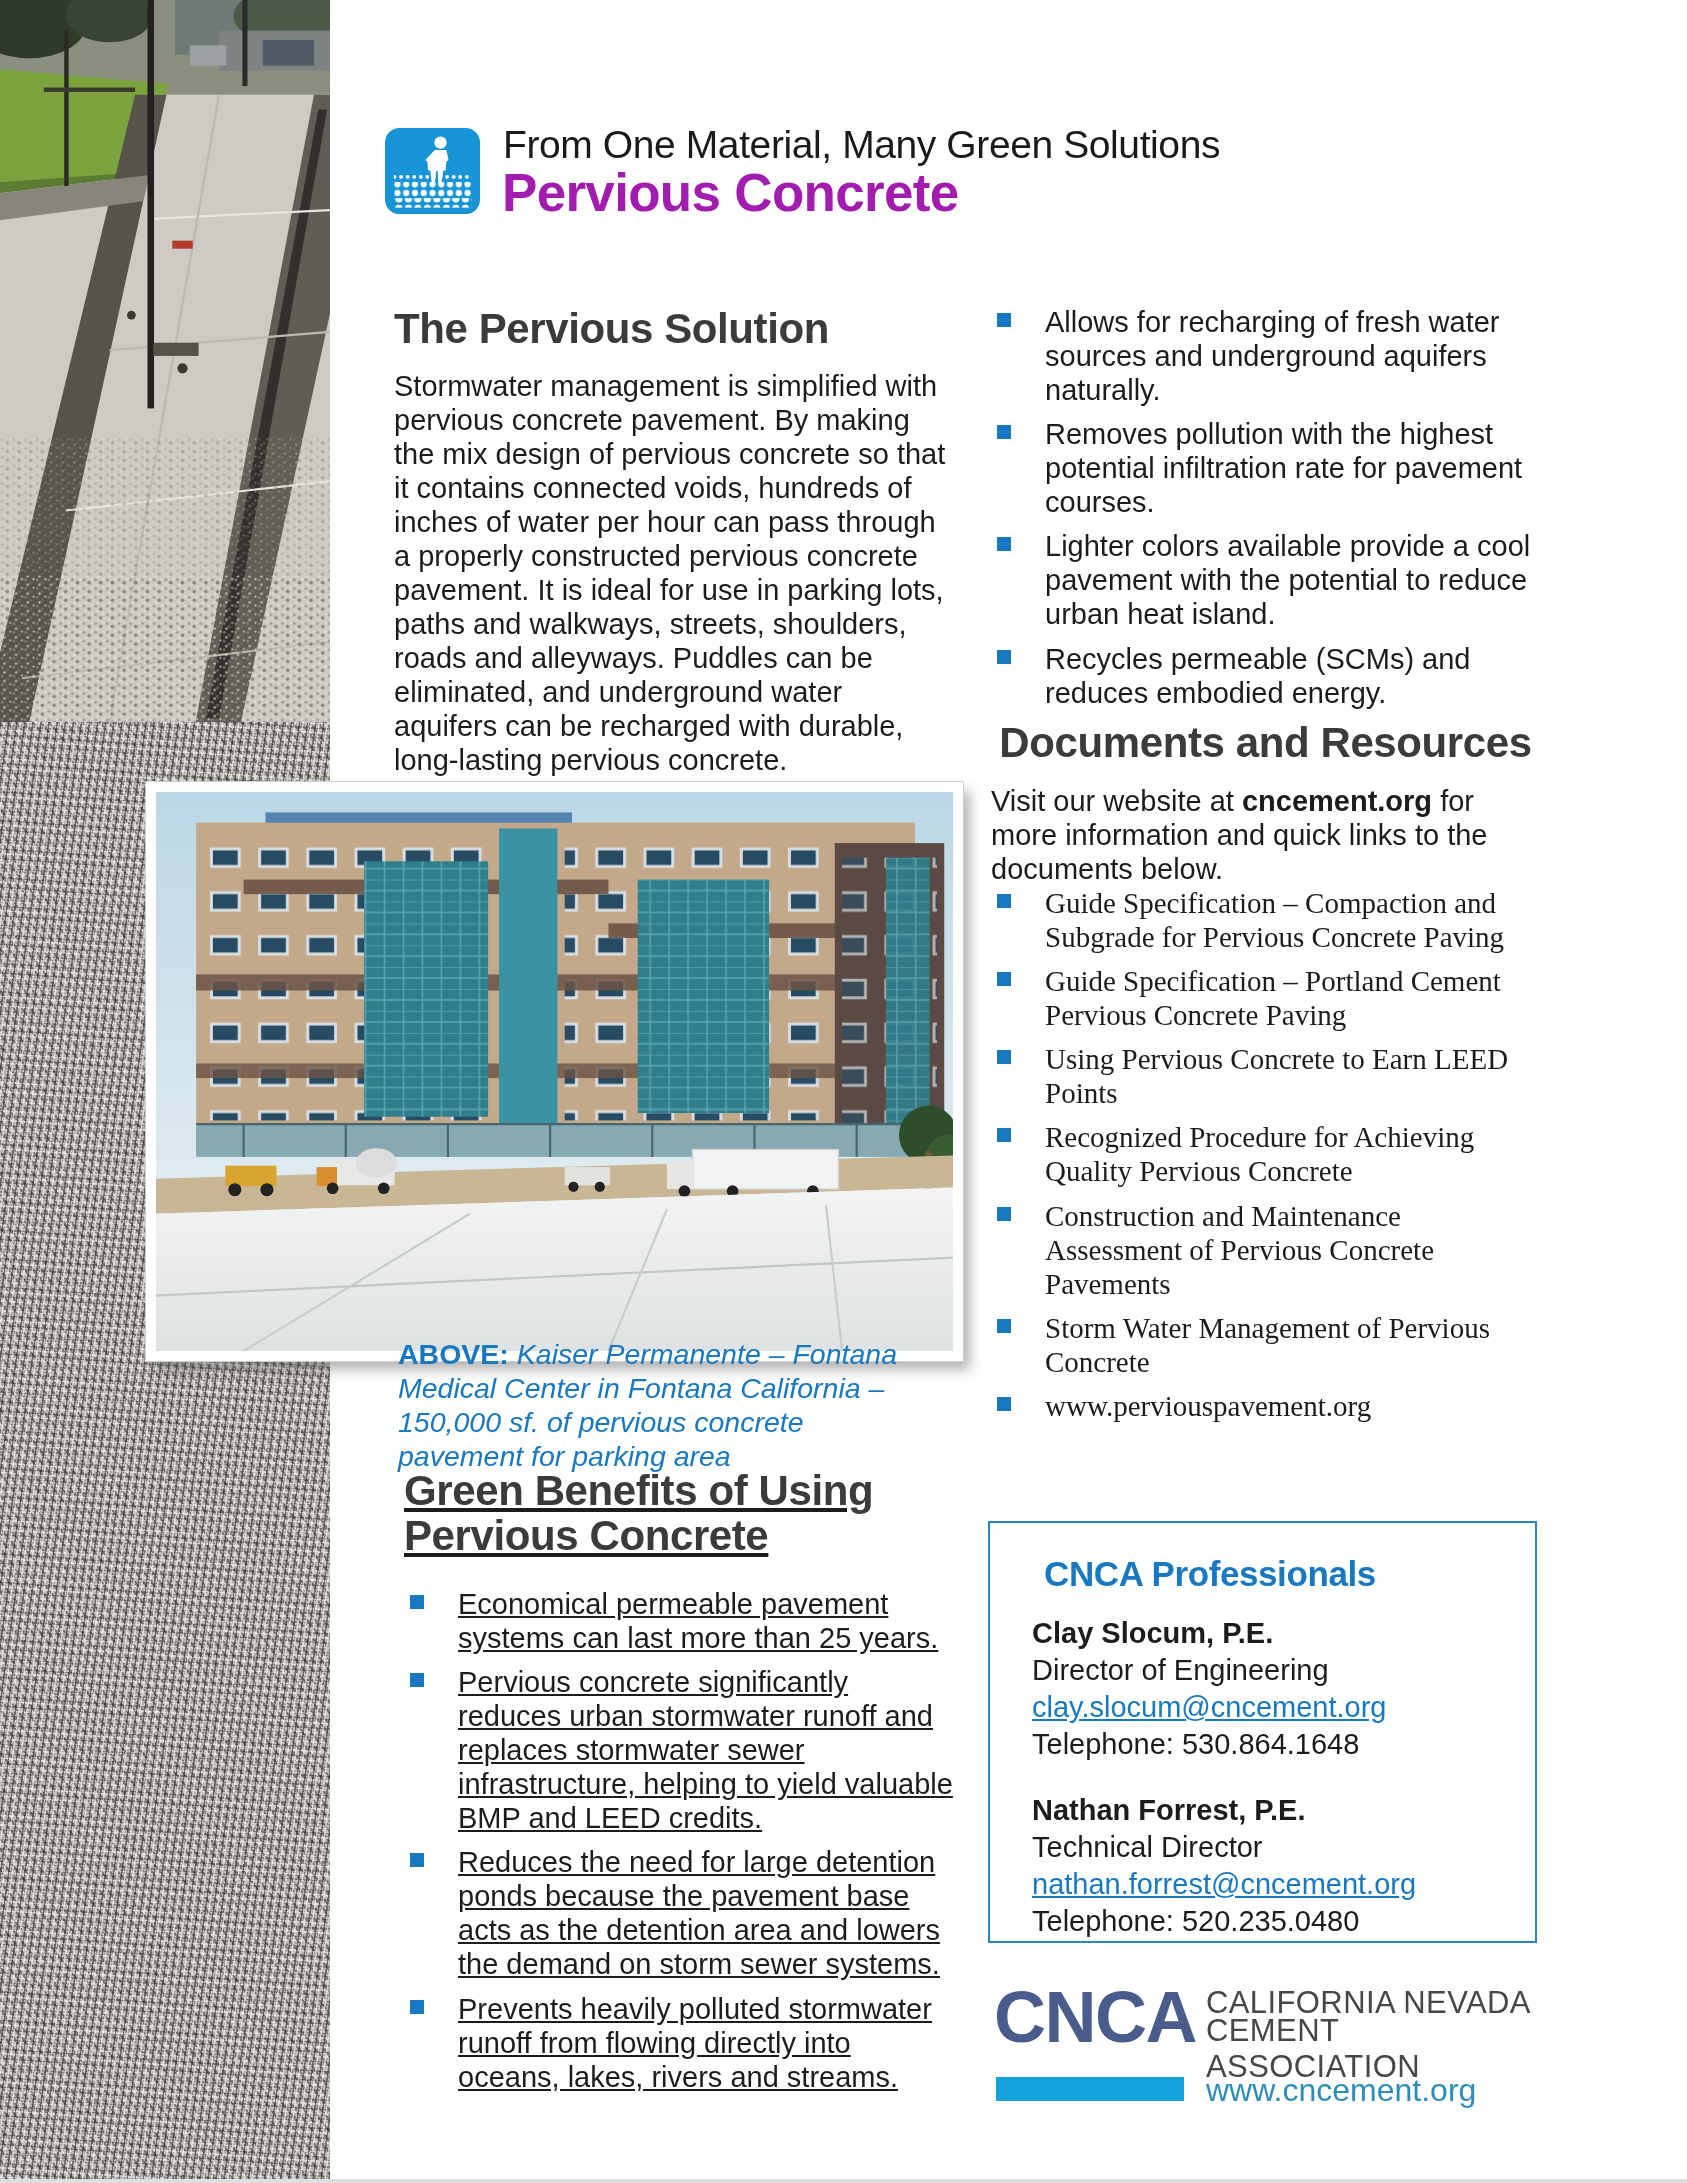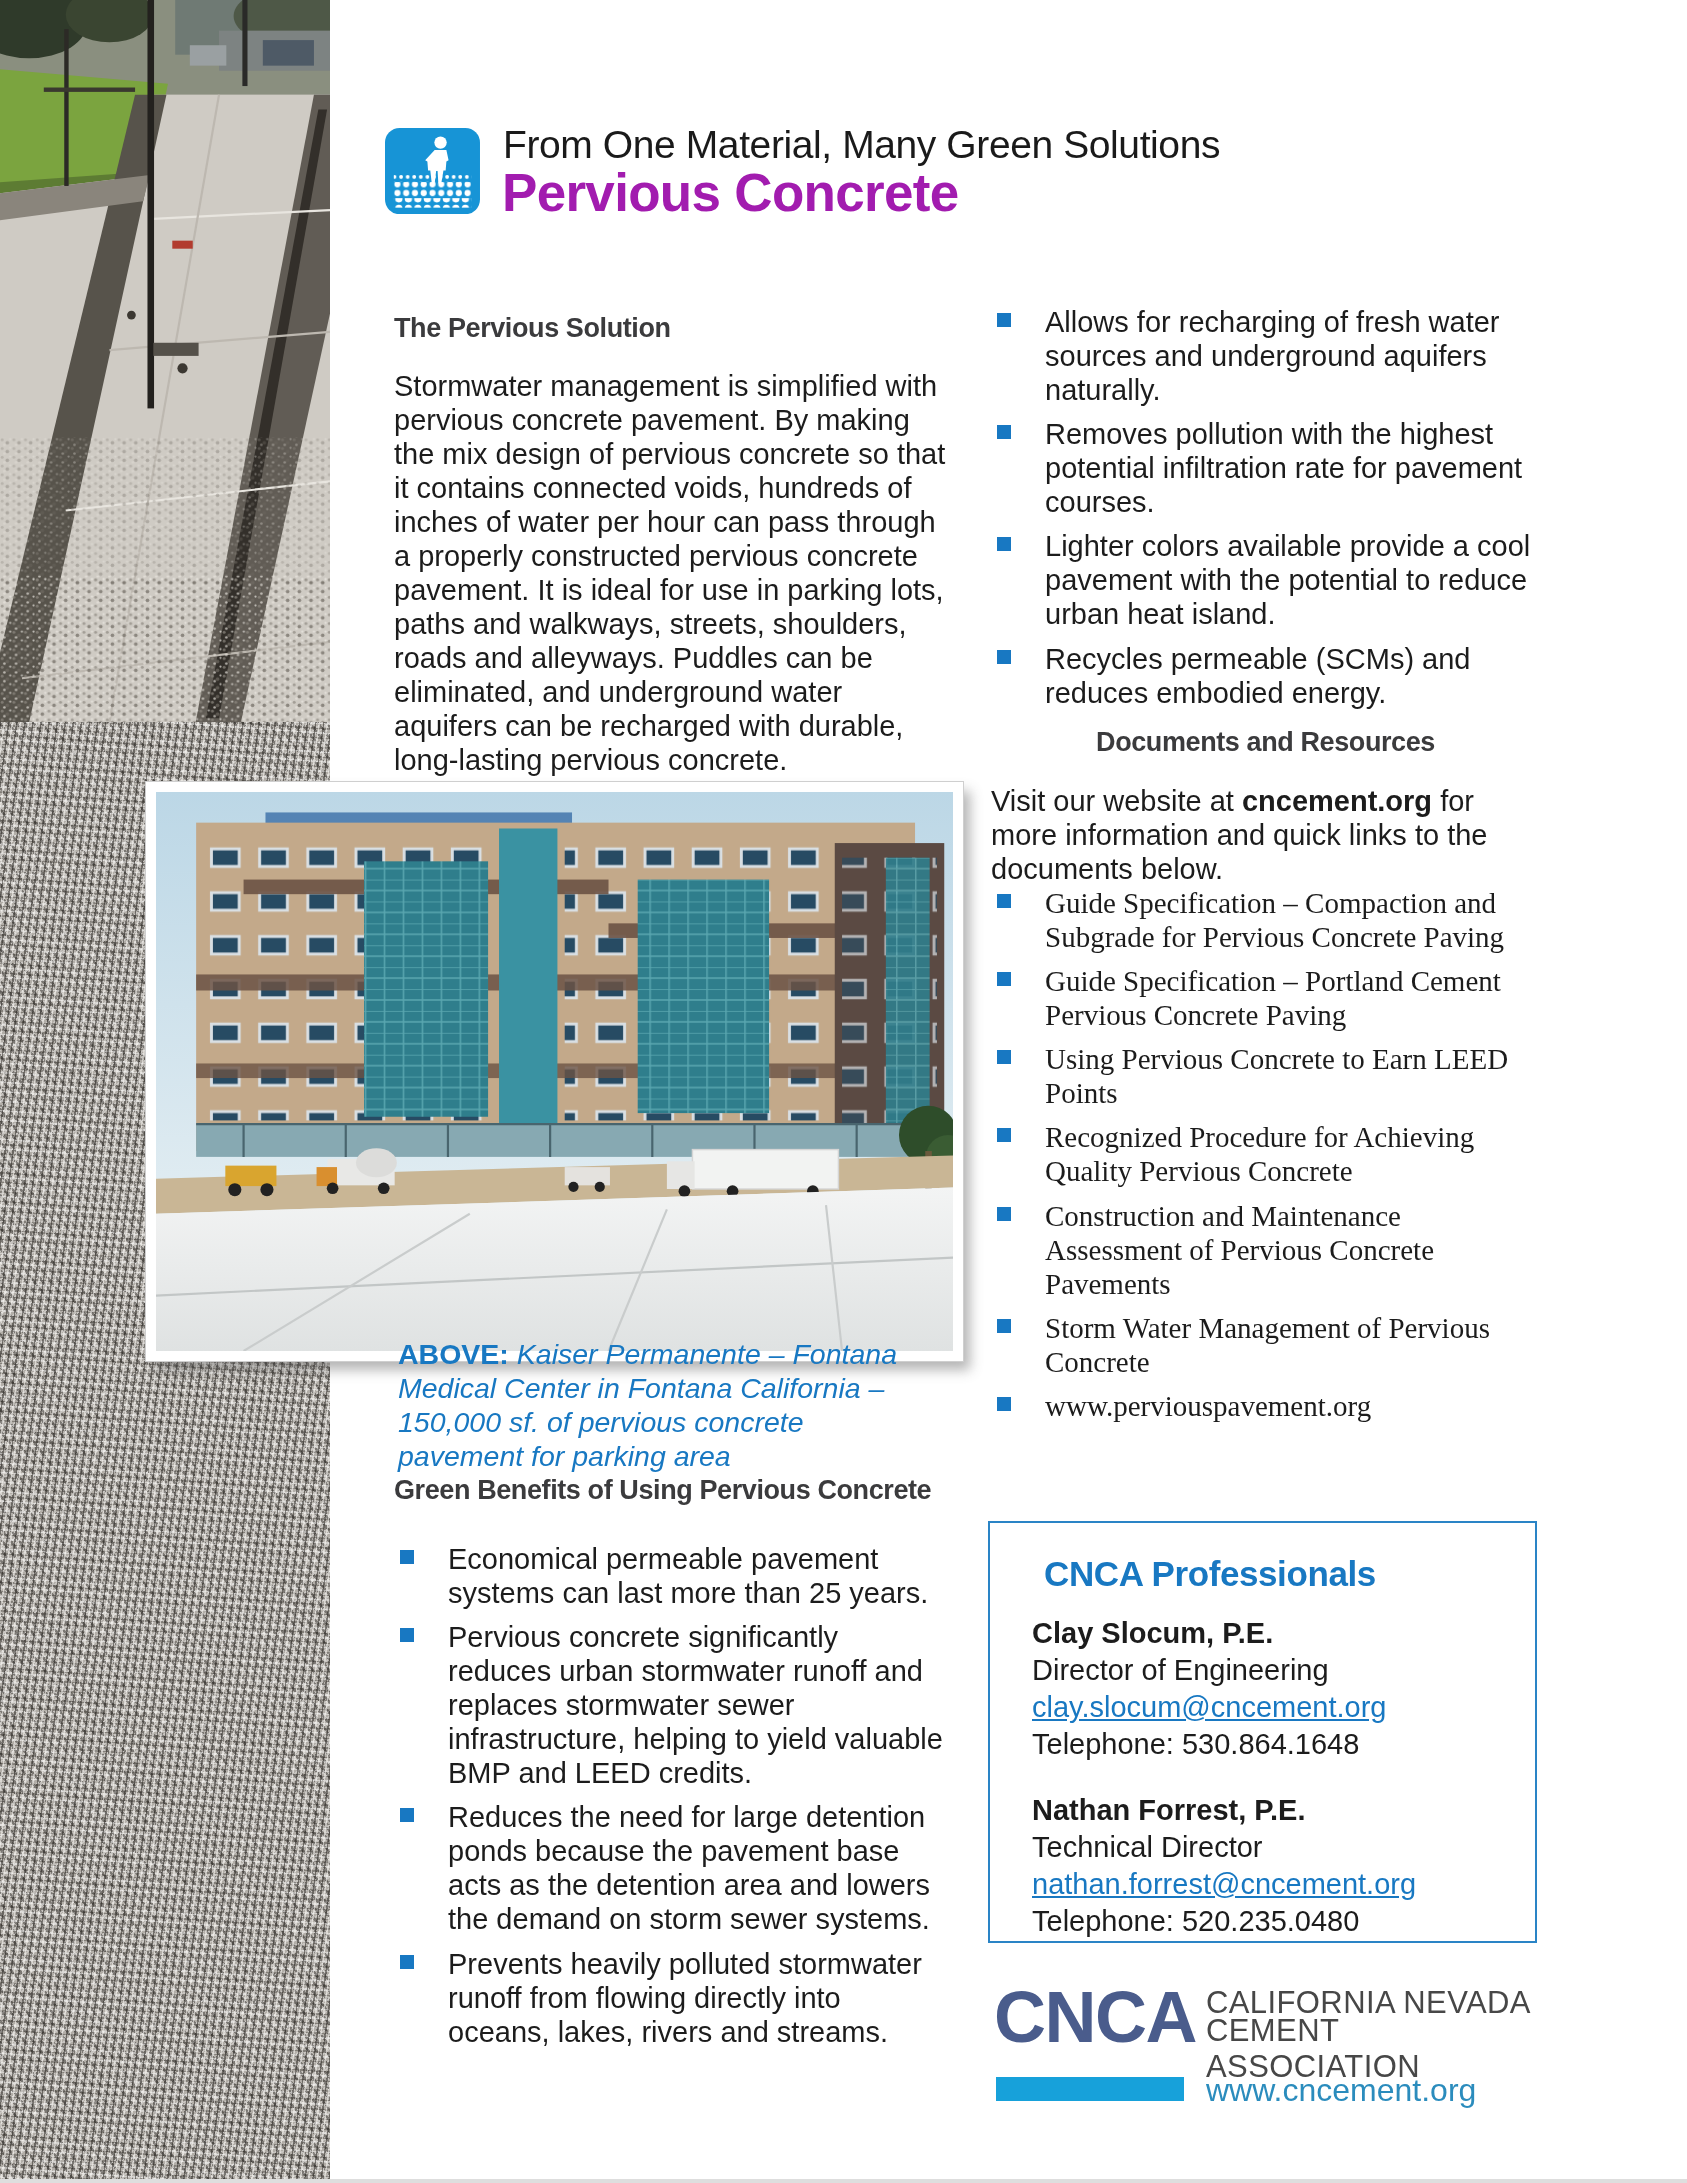--- a/index.html
+++ b/index.html
@@ -24,37 +24,37 @@
       repeating-linear-gradient(140deg, rgba(255,255,255,.30) 0 1.5px, rgba(0,0,0,0) 1.5px 4.4px);
   }
   .bottom-edge{left:0;top:2179px;width:1687px;height:4.4px;background:#dedede;}
 
   
   .brand-icon{left:385px;top:128px;width:95px;height:86px;}
   .kicker{left:503px;top:123px;font-size:39px;line-height:44px;color:#1a1a1a;letter-spacing:-0.4px;}
   .doc-title{left:502px;top:165px;font-size:53px;line-height:55px;font-weight:700;color:#a21caf;letter-spacing:-0.7px;}
 
   
-  h2.sec{margin:0;font-size:27px;line-height:45px;font-weight:700;color:#3b3b3d;letter-spacing:-0.4px;}
+  h2.sec{margin:0;font-size:42px;line-height:45px;font-weight:700;color:#3b3b3d;letter-spacing:-0.4px;}
   .bodytxt{font-size:29px;line-height:34px;color:#1c1c1c;}
   ul.blist{list-style:none;margin:0;padding:0;}
   ul.blist li{position:relative;padding-left:54px;margin:0 0 10.2px 0;}
   .sq{position:absolute;left:5.8px;top:8px;width:14px;height:14px;background:#1878c2;display:block;}
 
   
   .col-left-top{left:394px;top:306px;width:555px;}
   .col-left-top p{margin:17.5px 0 0 0;}
   .building-photo{left:146px;top:782px;width:797px;height:559px;background:#fff;
     border:10.2px solid #ffffff;outline:0.7px solid #cfcfcf;
     box-shadow:7.3px 8.8px 11.7px rgba(90,90,90,.45);}
   .building-photo svg{display:block;width:100%;height:100%;}
   .caption{left:398px;top:1337px;width:528px;font-size:28.5px;line-height:34px;color:#1878c2;}
   .caption .cap-label{font-weight:700;font-style:normal;}
   .caption .cap-text{font-style:italic;}
-  .col-left-green{left:394px;top:1468px;width:555px;}
+  .col-left-green{left:404px;top:1468px;width:555px;text-decoration:underline;}
   .col-left-green ul{margin-top:29px;}
   .col-left-green li{margin-bottom:20.4px;}
 
   
   .col-right{left:991px;top:305px;width:549px;}
   .docs-head{margin-top:44px;text-align:center;}
   .docs-intro{margin:19px 0 0 0;font-size:29px;line-height:34px;}
   .docs-intro b{font-weight:700;}
   .col-right ul.docs{font-family:Liberation Serif, serif;}
 

